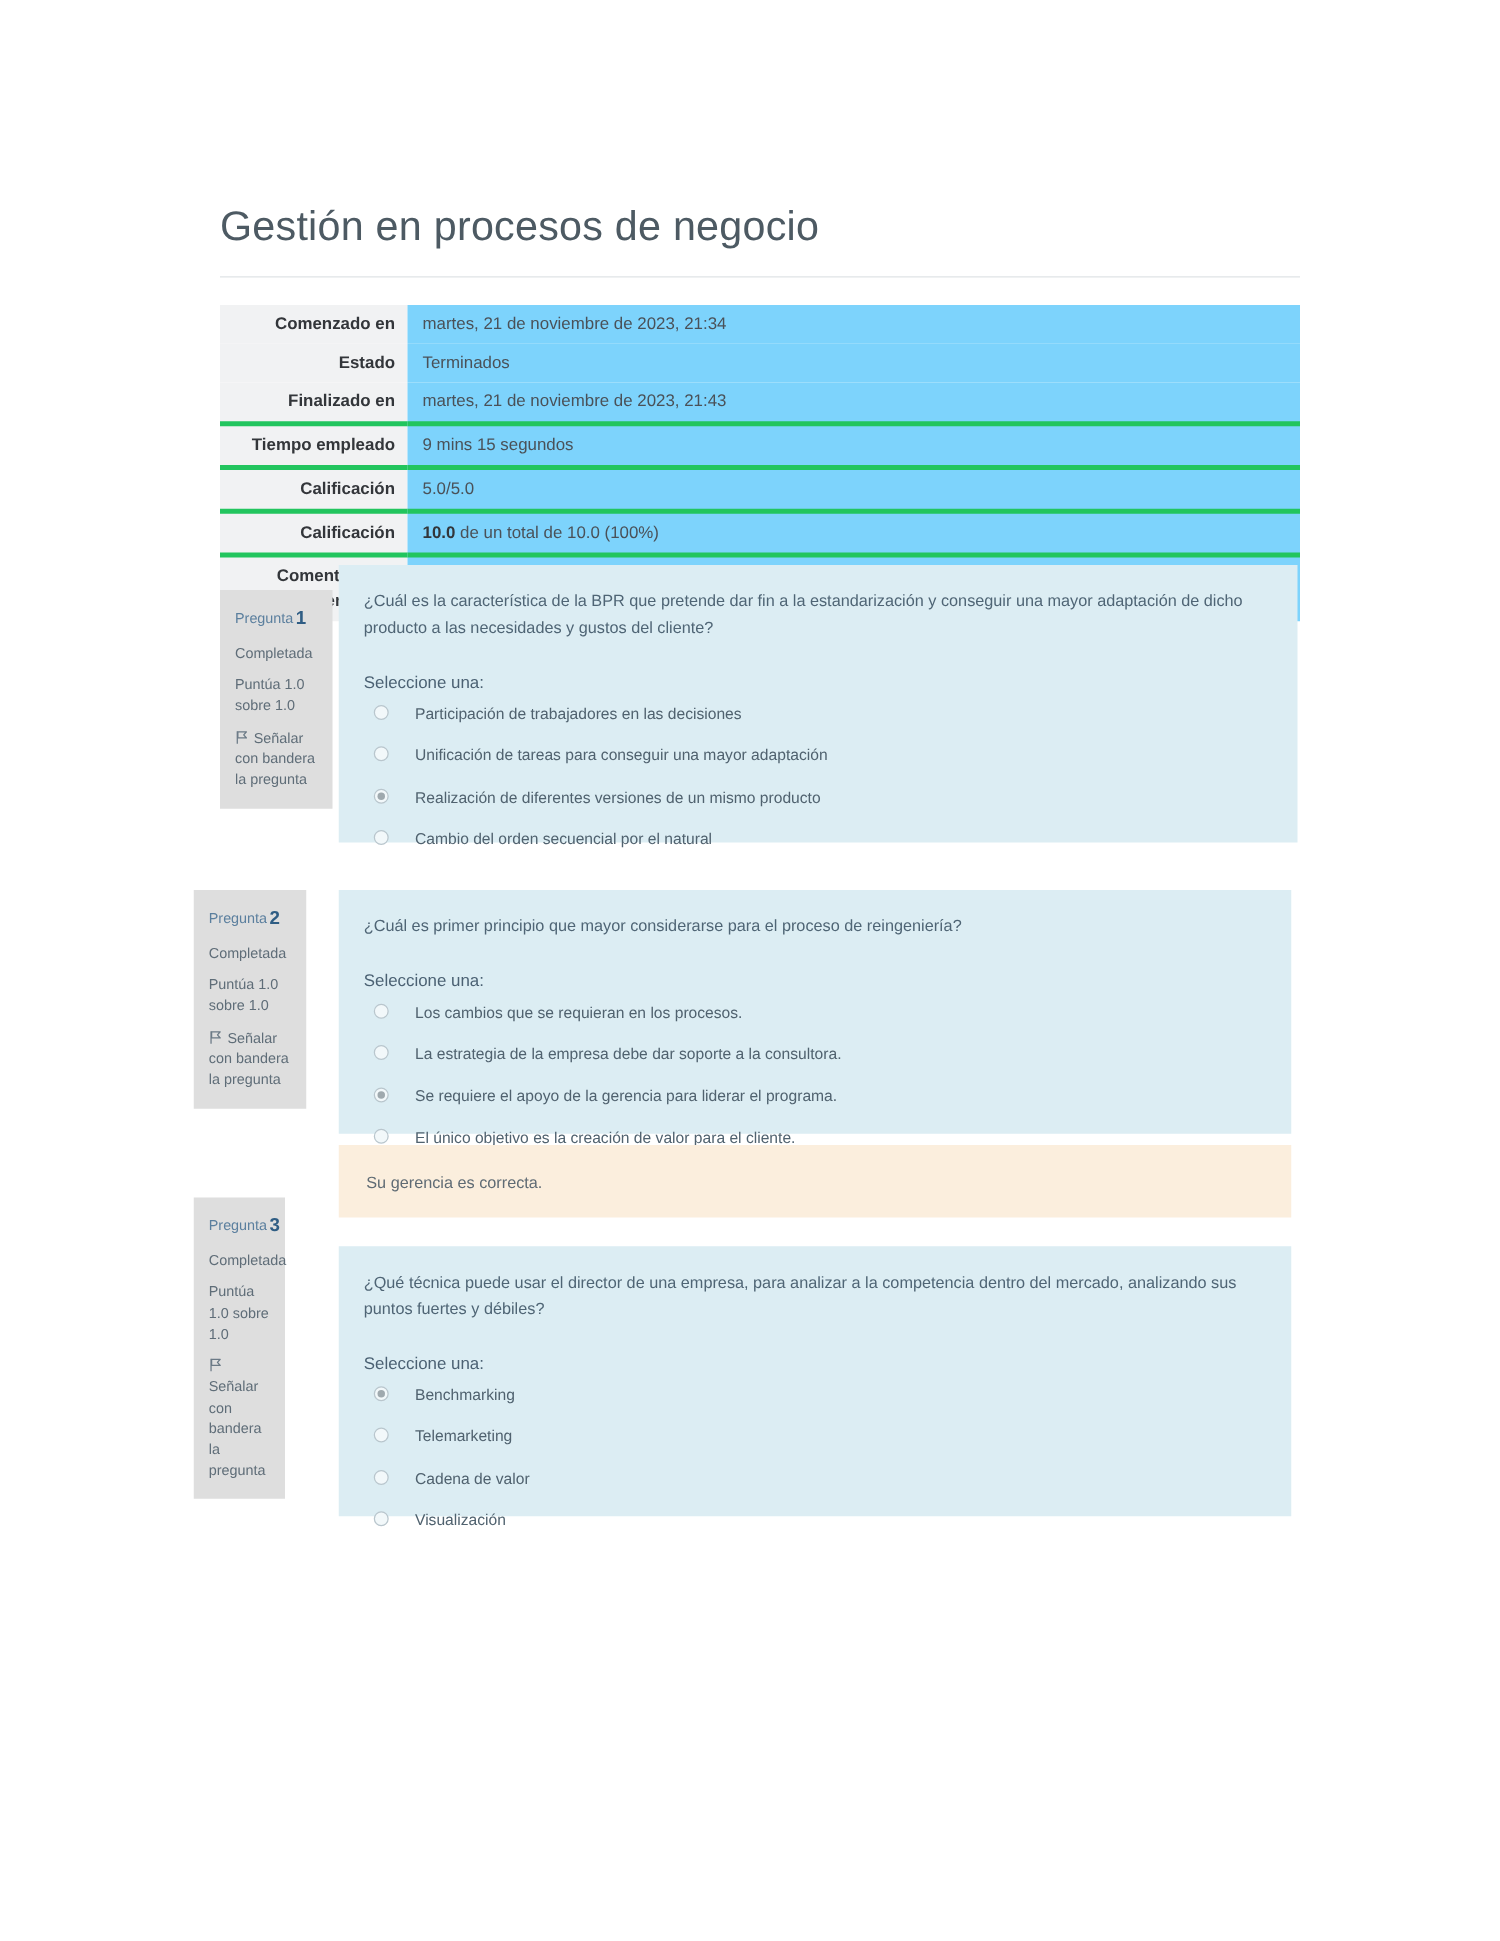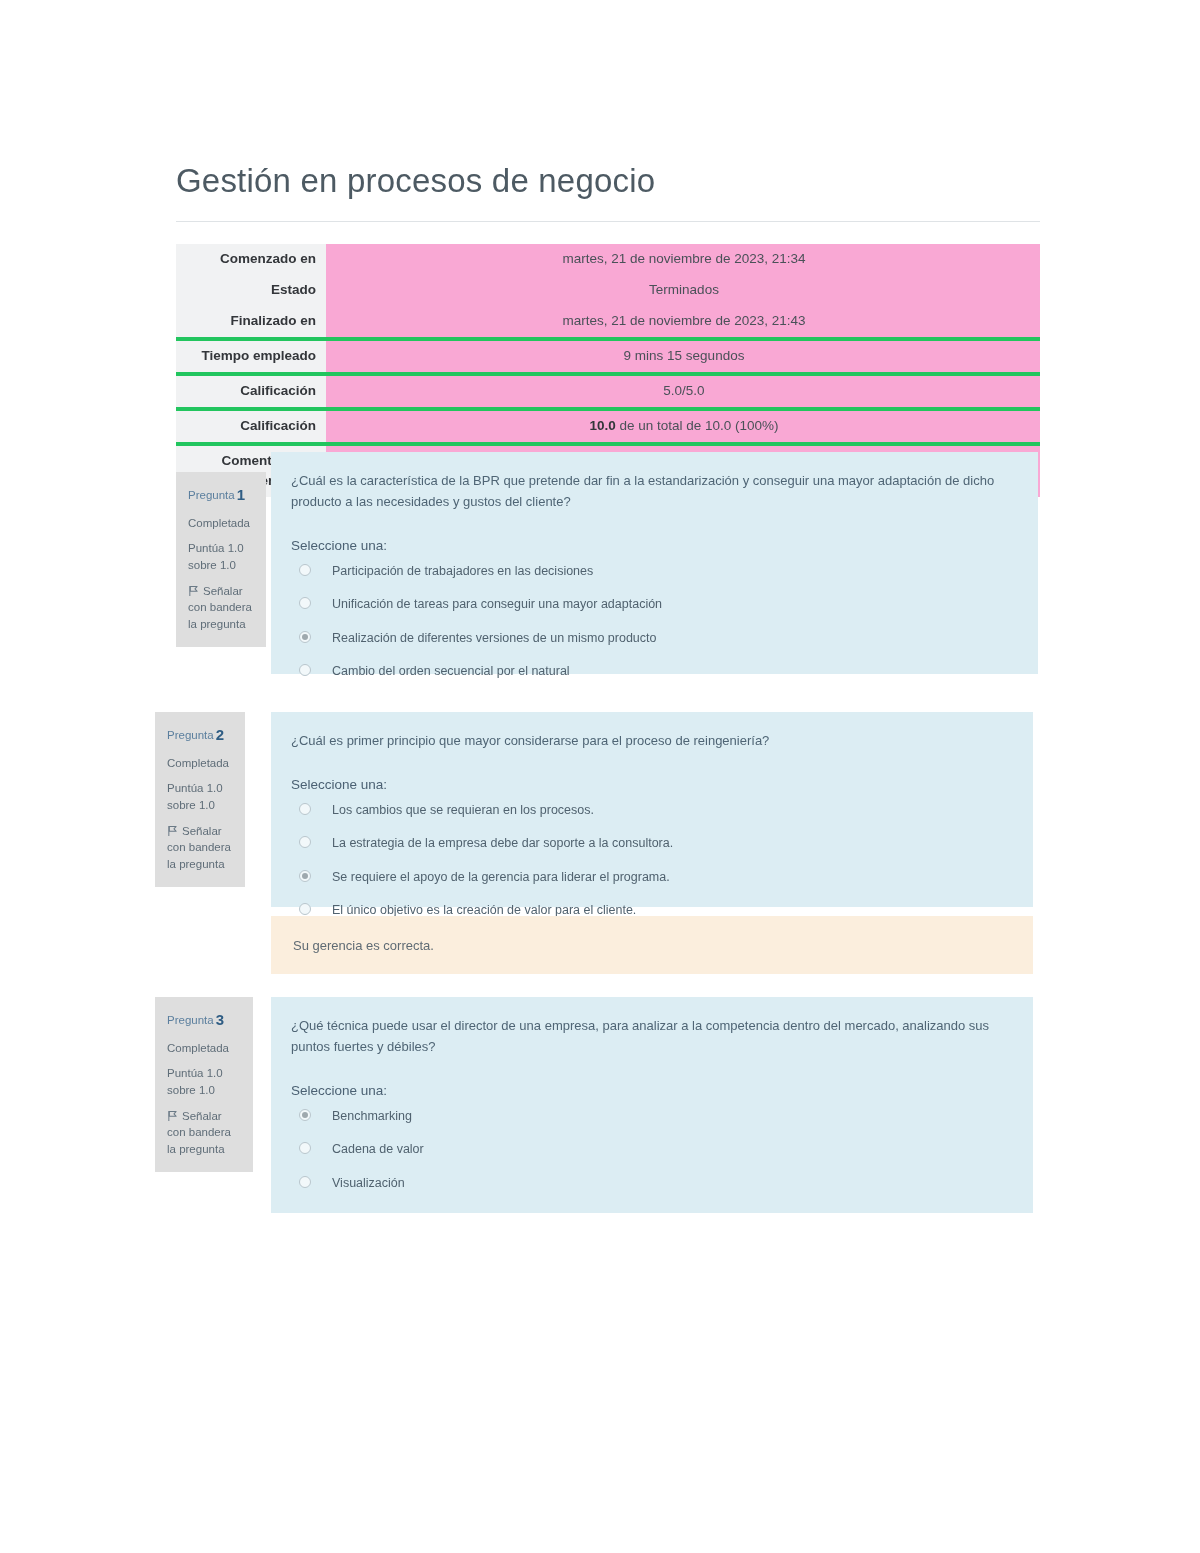--- a/index.html
+++ b/index.html
@@ -62,24 +62,23 @@
   }
   .summary-table td.lbl {
     width: 132px;
     text-align: right;
     font-weight: bold;
     color: #33363a;
     background: #f1f2f3;
     white-space: normal;
   }
   .summary-table td.val {
-    background: #f9a8d4;
+    background: #7dd3fc;
     color: #4a5158;
     padding-left: 12px;
-    text-align: center;
   }
   .summary-table tr.sep td {
     border-top: 4px solid #22c55e;
   }
   .summary-table td.val b {
     color: #32363a;
     font-weight: bold;
   }
   .qinfo {
     position: absolute;
@@ -289,39 +288,43 @@
           </li>
           <li class="qopt">
             <span class="radio"></span>
             <span class="opt-label">El único objetivo es la creación de valor para el cliente.</span>
           </li>
         </ul>
       </div>
       <div class="feedback" style="left: 271px; top: 916px; width: 762px; height: 58px;">
         <span>Su gerencia es correcta.</span>
       </div>
-      <div class="qinfo" style="left: 155px; top: 997px; width: 98px; min-height: 146px;">
+      <div class="qinfo" style="left: 155px; top: 958px; width: 73px; min-height: 146px;">
         <div class="qnum">Pregunta<b>3</b></div>
         <div class="qstate">Completada</div>
         <div class="qgrade">Puntúa 1.0 sobre 1.0</div>
         <a class="qflag" href="#" style="text-decoration: none; color: rgb(95, 109, 120);"><span class="flag-ico"><svg viewBox="0 0 12 13" width="11" height="12" aria-hidden="true">
               <path d="M2 1 L2 12" stroke="#6b7a86" stroke-width="1.1" fill="none"></path>
               <path d="M2.5 1.5 L10 1.5 L7.6 4.2 L10 6.9 L2.5 6.9 Z" fill="none" stroke="#6b7a86" stroke-width="1.1" stroke-linejoin="round"></path>
             </svg></span><span>Señalar con bandera la pregunta</span></a>
       </div>
       <div class="qcontent" style="left: 271px; top: 997px; width: 762px; height: 216px;">
         <p class="qtext">¿Qué técnica puede usar el director de una empresa, para analizar a la competencia dentro del mercado, analizando sus puntos fuertes y débiles?</p>
         <p class="qprompt">Seleccione una:</p>
         <ul class="qoptions">
           <li class="qopt">
             <span class="radio sel"></span>
             <span class="opt-label">Benchmarking</span>
           </li>
           <li class="qopt">
             <span class="radio"></span>
+            <span class="opt-label">Telemarketing</span>
+          </li>
+          <li class="qopt">
+            <span class="radio"></span>
             <span class="opt-label">Cadena de valor</span>
           </li>
           <li class="qopt">
             <span class="radio"></span>
             <span class="opt-label">Visualización</span>
           </li>
         </ul>
       </div>
     </div>
 

